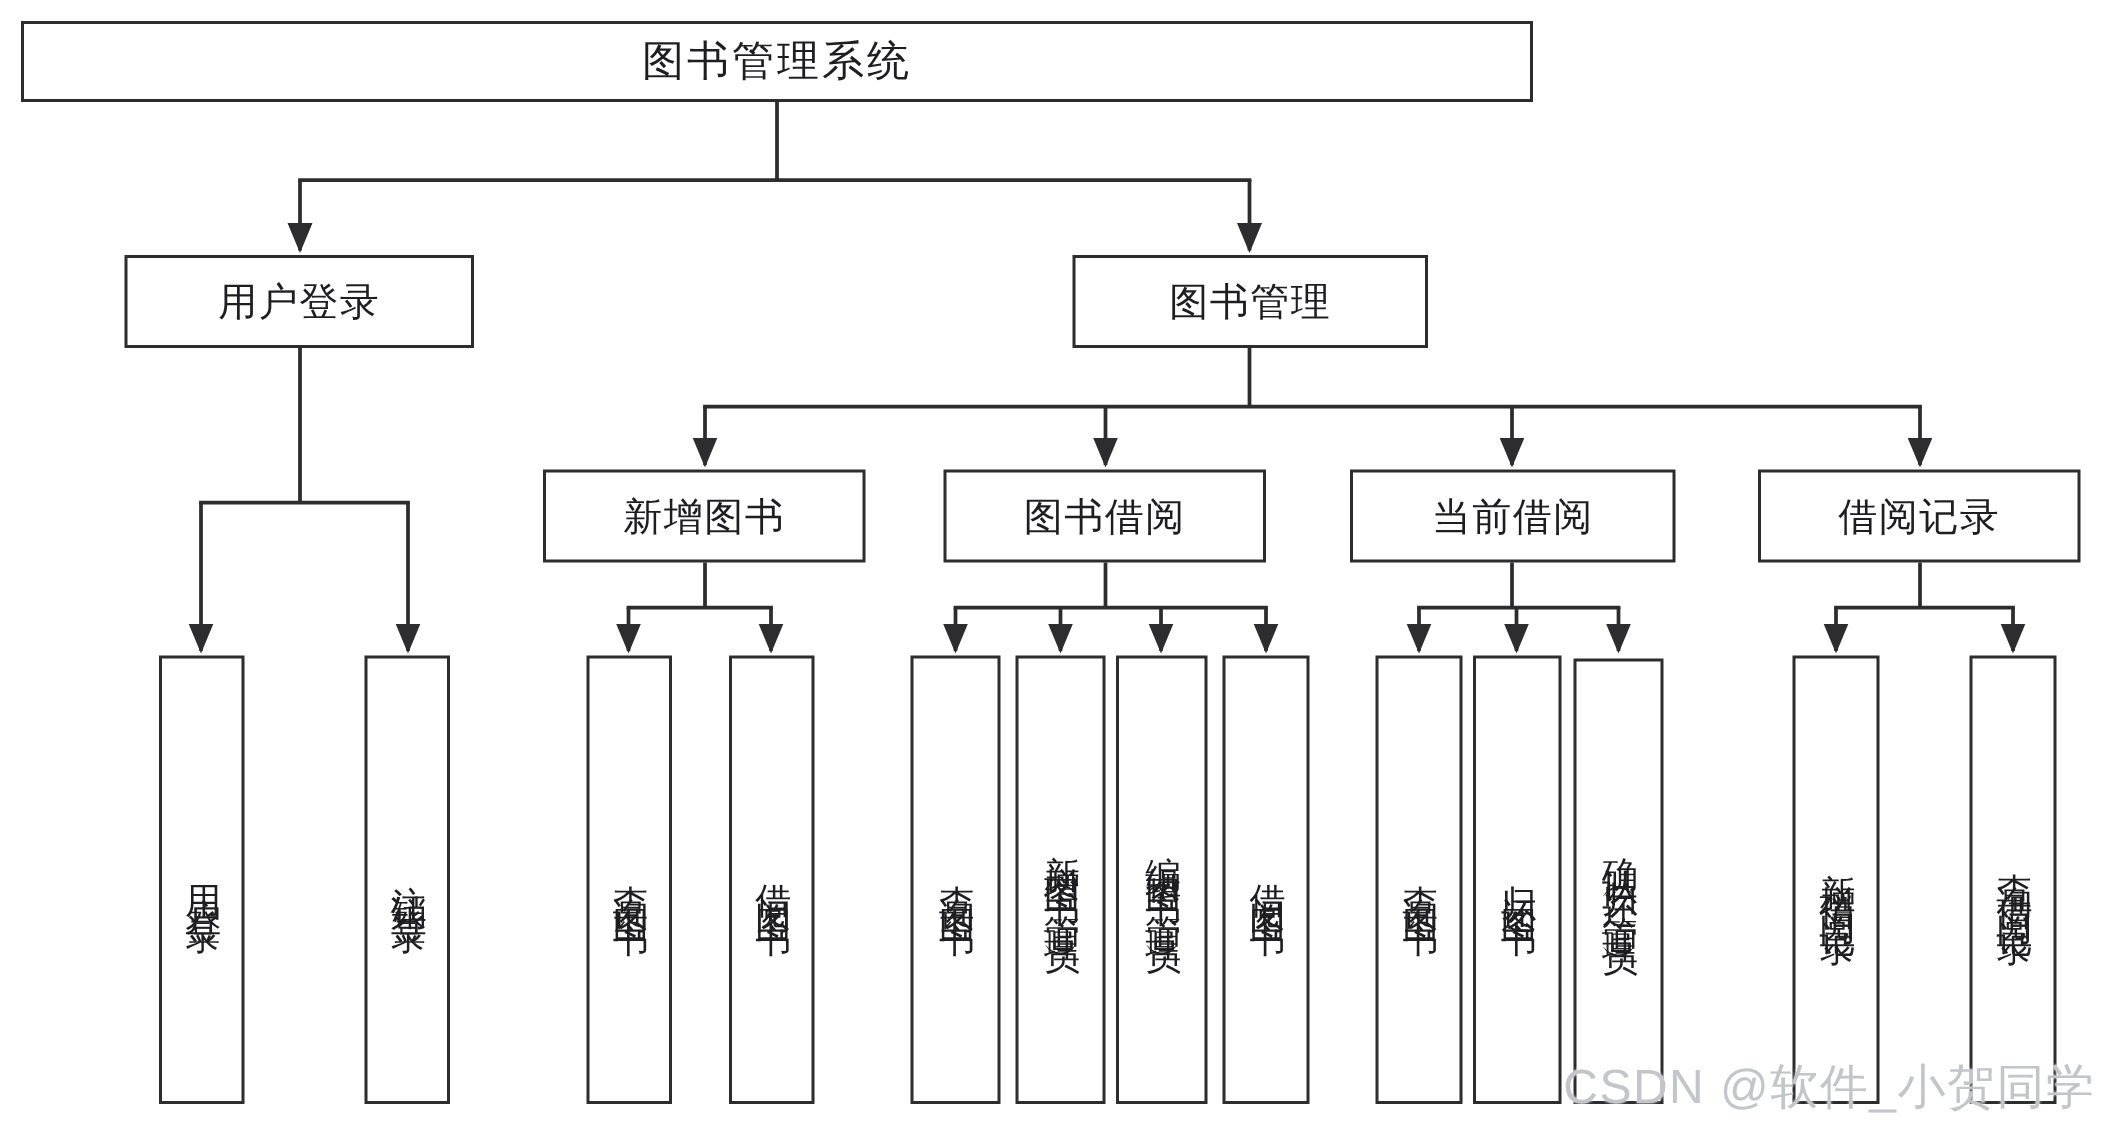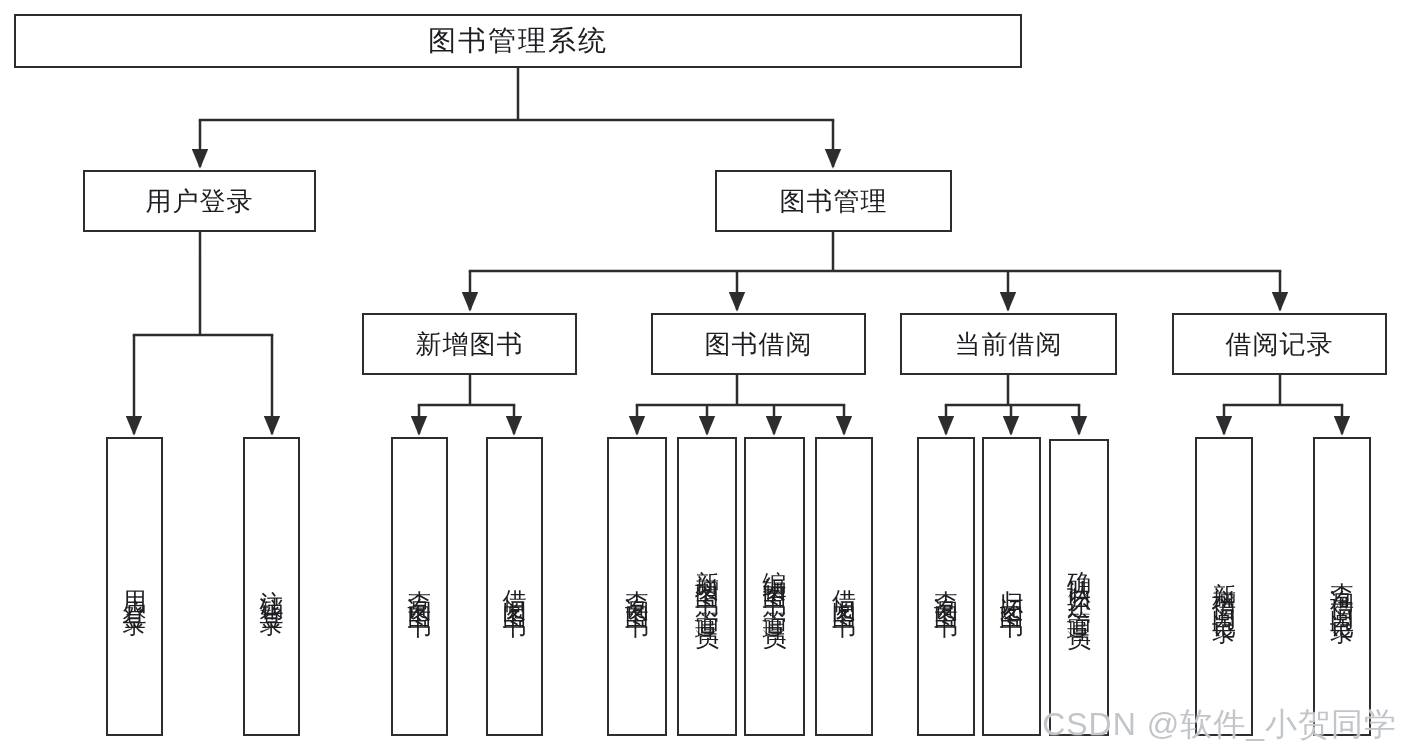--- a/index.html
+++ b/index.html
@@ -110,21 +110,21 @@
   <div class="node hbox" style="left:83px; top:170px; width:233px; height:62px;">
     <span class="lbl">用户登录</span>
   </div>
   <div class="node hbox" style="left:715px; top:170px; width:237px; height:62px;justify-content:center;">
     <span class="lbl">图书管理</span>
   </div>
 
   <div class="node hbox" style="left:362px; top:313px; width:215px; height:62px;">
     <span class="lbl">新增图书</span>
   </div>
-  <div class="node hbox" style="left:629px; top:313px; width:215px; height:62px;margin-left:22px;">
+  <div class="node hbox" style="left:629px; top:313px; width:215px; height:62px;">
     <span class="lbl">图书借阅</span>
   </div>
   <div class="node hbox" style="left:900px; top:313px; width:217px; height:62px;">
     <span class="lbl">当前借阅</span>
   </div>
   <div class="node hbox" style="left:1172px; top:313px; width:215px; height:62px;">
     <span class="lbl">借阅记录</span>
   </div>
 
   <div class="node vbox" style="left:106px; top:437px; width:57px; height:299px;">

